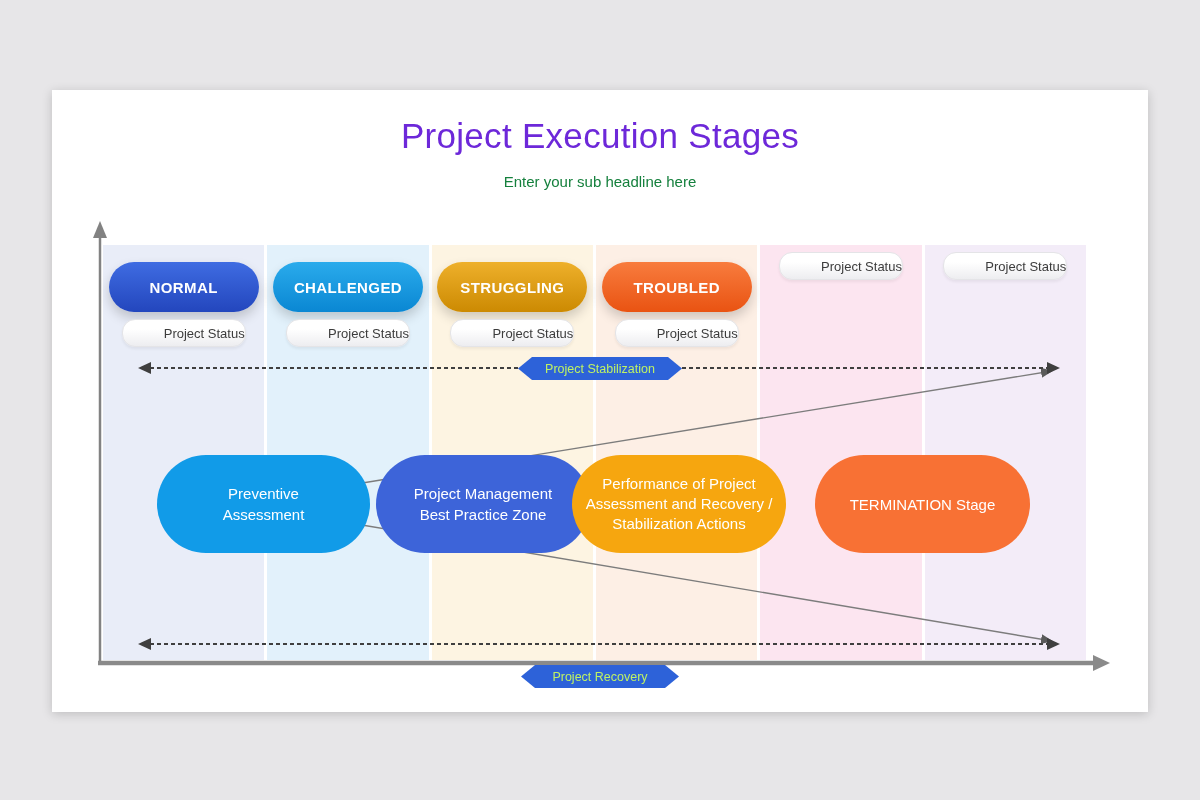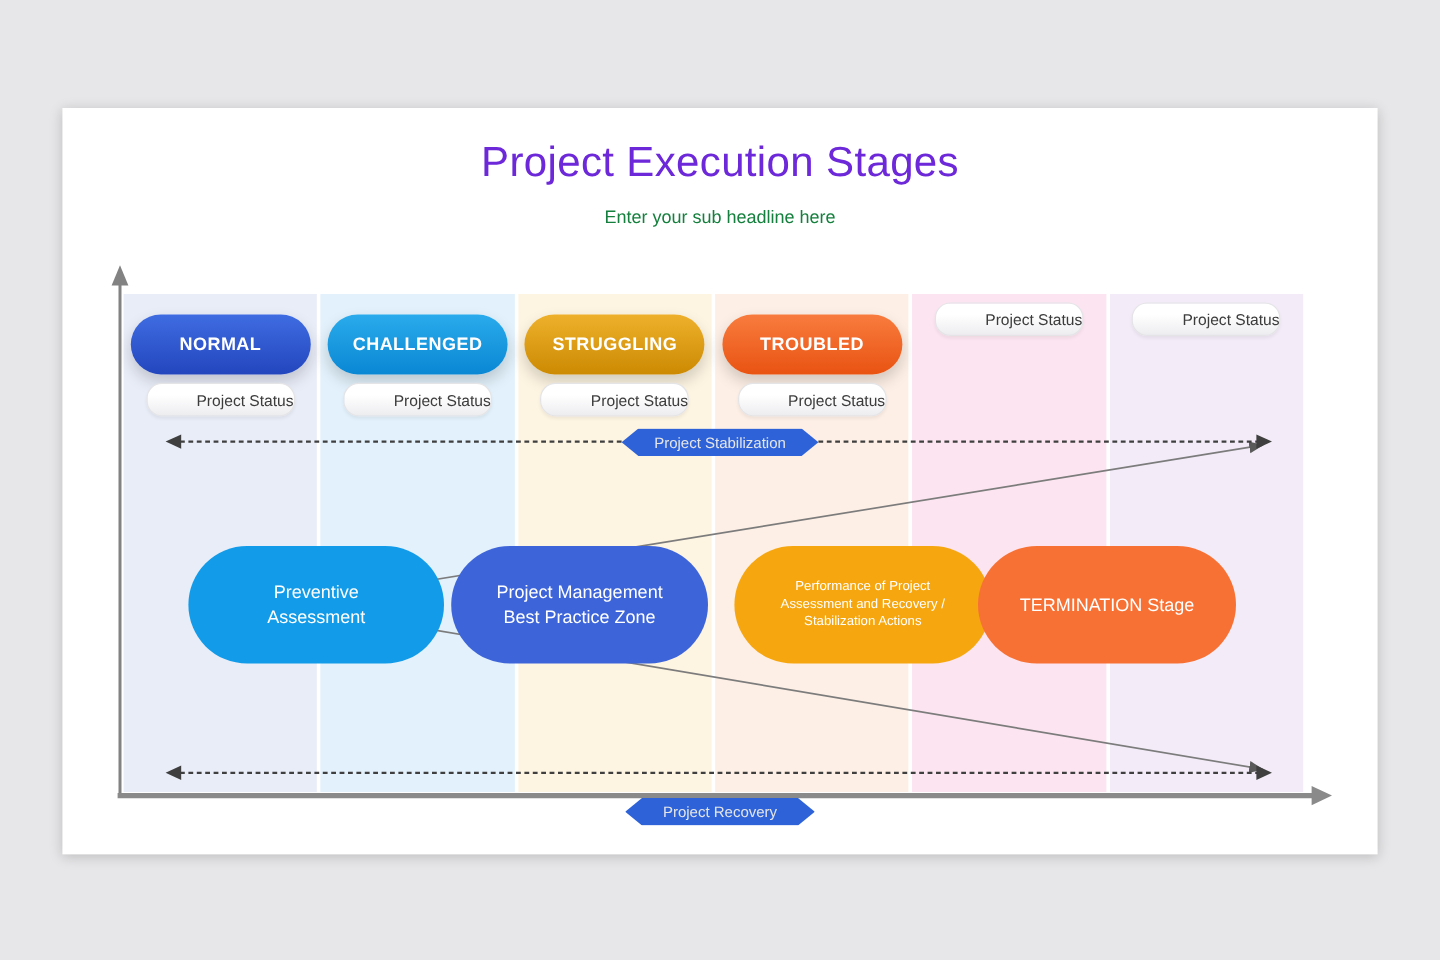--- a/index.html
+++ b/index.html
@@ -49,27 +49,27 @@
   
   .zones{position:absolute;left:0;top:0;width:100%;height:100%;z-index:3;pointer-events:none}
   .zone{
     position:absolute;top:365px;height:98px;border-radius:49px;
     background:var(--zone-color);
     display:flex;align-items:center;justify-content:center;text-align:center;
     color:#ffffff;font-size:15px;line-height:1.4;white-space:pre-line;
   }
   .zone:nth-child(1){left:105px;width:213px}
   .zone:nth-child(2){left:324px;width:214px}
-  .zone:nth-child(3){left:560px;width:214px;font-size:11px;line-height:1.35}
+  .zone:nth-child(3){left:520px;width:214px;font-size:15px;line-height:1.35}
   .zone:nth-child(4){left:763px;width:215px}
   
   .band-badge{
     position:absolute;z-index:4;height:23px;
     display:flex;align-items:center;justify-content:center;
-    color:#e5e5e5;font-size:12.5px;
+    color:#bef264;font-size:12.5px;
     clip-path:polygon(0 50%,14px 0,calc(100% - 14px) 0,100% 50%,calc(100% - 14px) 100%,14px 100%);
   }
   #badge-stab{left:466px;top:267px;width:164px}
   #badge-rec{left:469px;top:543px;width:158px}
 </style>
 </head>
 <body>
 
 <div class="slide">
 

